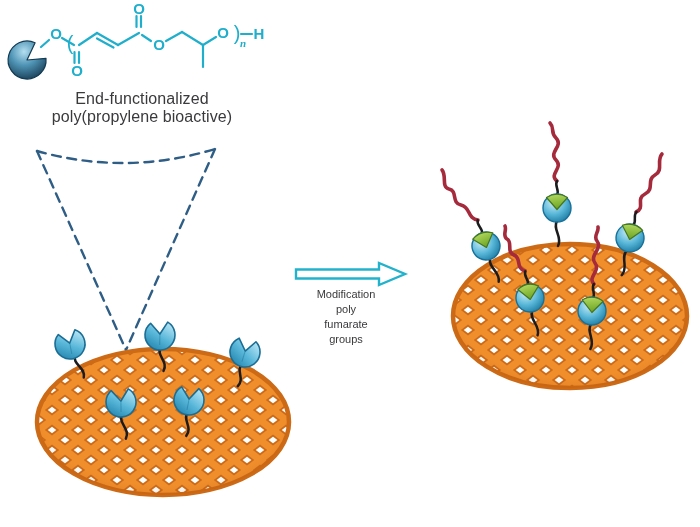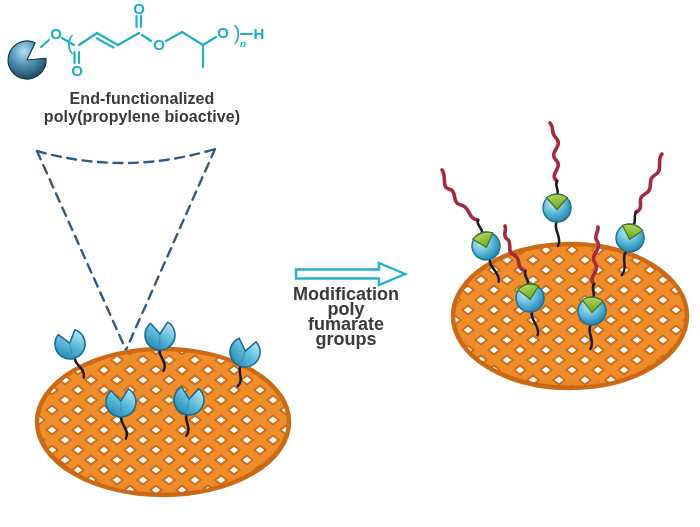--- a/index.html
+++ b/index.html
@@ -3,25 +3,25 @@
 <meta charset="utf-8">
 <style>
   html,body{margin:0;padding:0;background:#ffffff;}
   .canvas{
     position:relative;width:700px;height:527px;background:#ffffff;overflow:hidden;
     font-family:"Liberation Sans",sans-serif;
   }
   .canvas svg{position:absolute;left:0;top:0;}
   .cap{
     position:absolute;transform:translateX(-50%);text-align:center;
-    font-weight:700;color:#3a393c;white-space:nowrap;
+    font-weight:400;color:#3a393c;white-space:nowrap;
   }
   .cap-lg{font-size:16px;line-height:17.5px;letter-spacing:.1px;}
   .cap-xl{font-size:17px;line-height:18px;}
-  .cap-md{font-size:18px;line-height:15px;}
+  .cap-md{font-size:11px;line-height:15px;}
   .atom{font:bold 15px "Liberation Sans",sans-serif;fill:#1faecb;text-anchor:middle;}
   .paren{font:normal 20px "Liberation Sans",sans-serif;fill:#1faecb;text-anchor:middle;}
   .subn{font:italic bold 11px "Liberation Serif",serif;fill:#1faecb;text-anchor:middle;}
   .bond{stroke:#1faecb;stroke-width:2.2;stroke-linecap:round;fill:none;}
   .stalk{stroke:#1c1c1e;stroke-width:2.5;stroke-linecap:round;fill:none;}
   .redchain{stroke:#a42a3c;stroke-width:3.6;stroke-linecap:round;fill:none;}
 </style>
 </head>
 <body>
 

